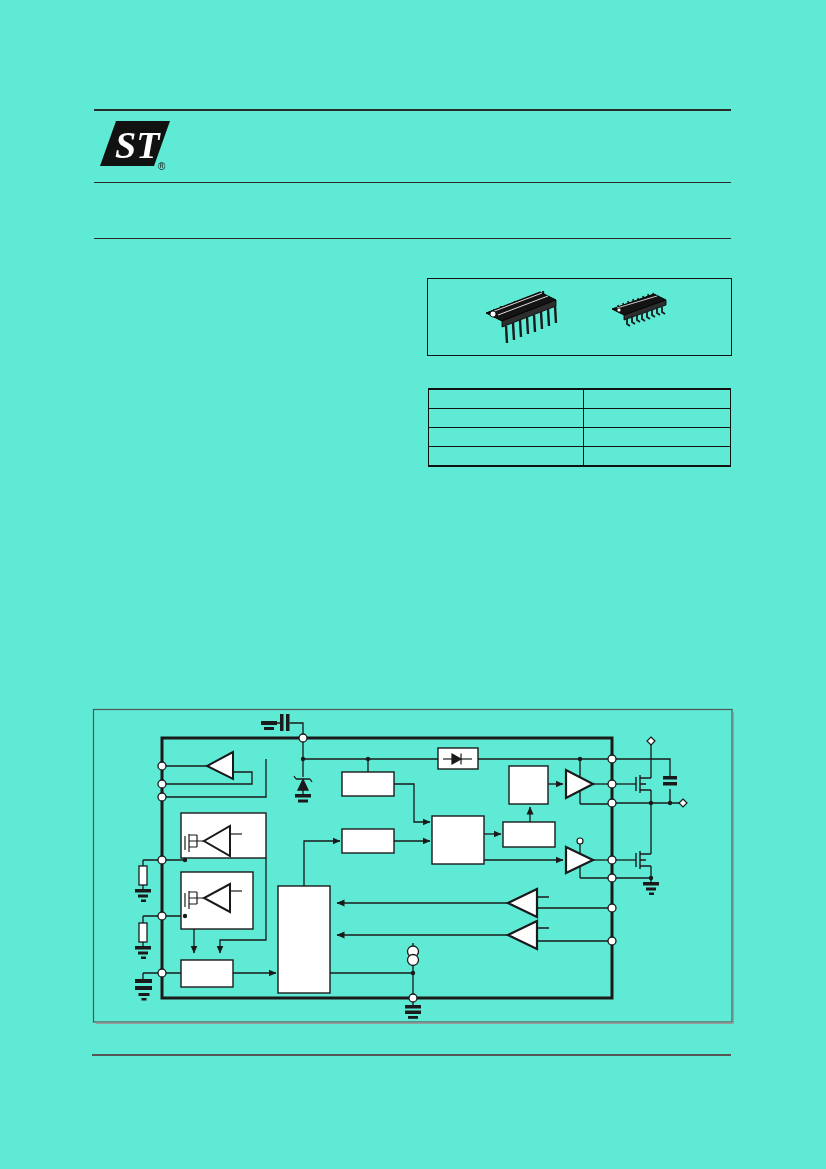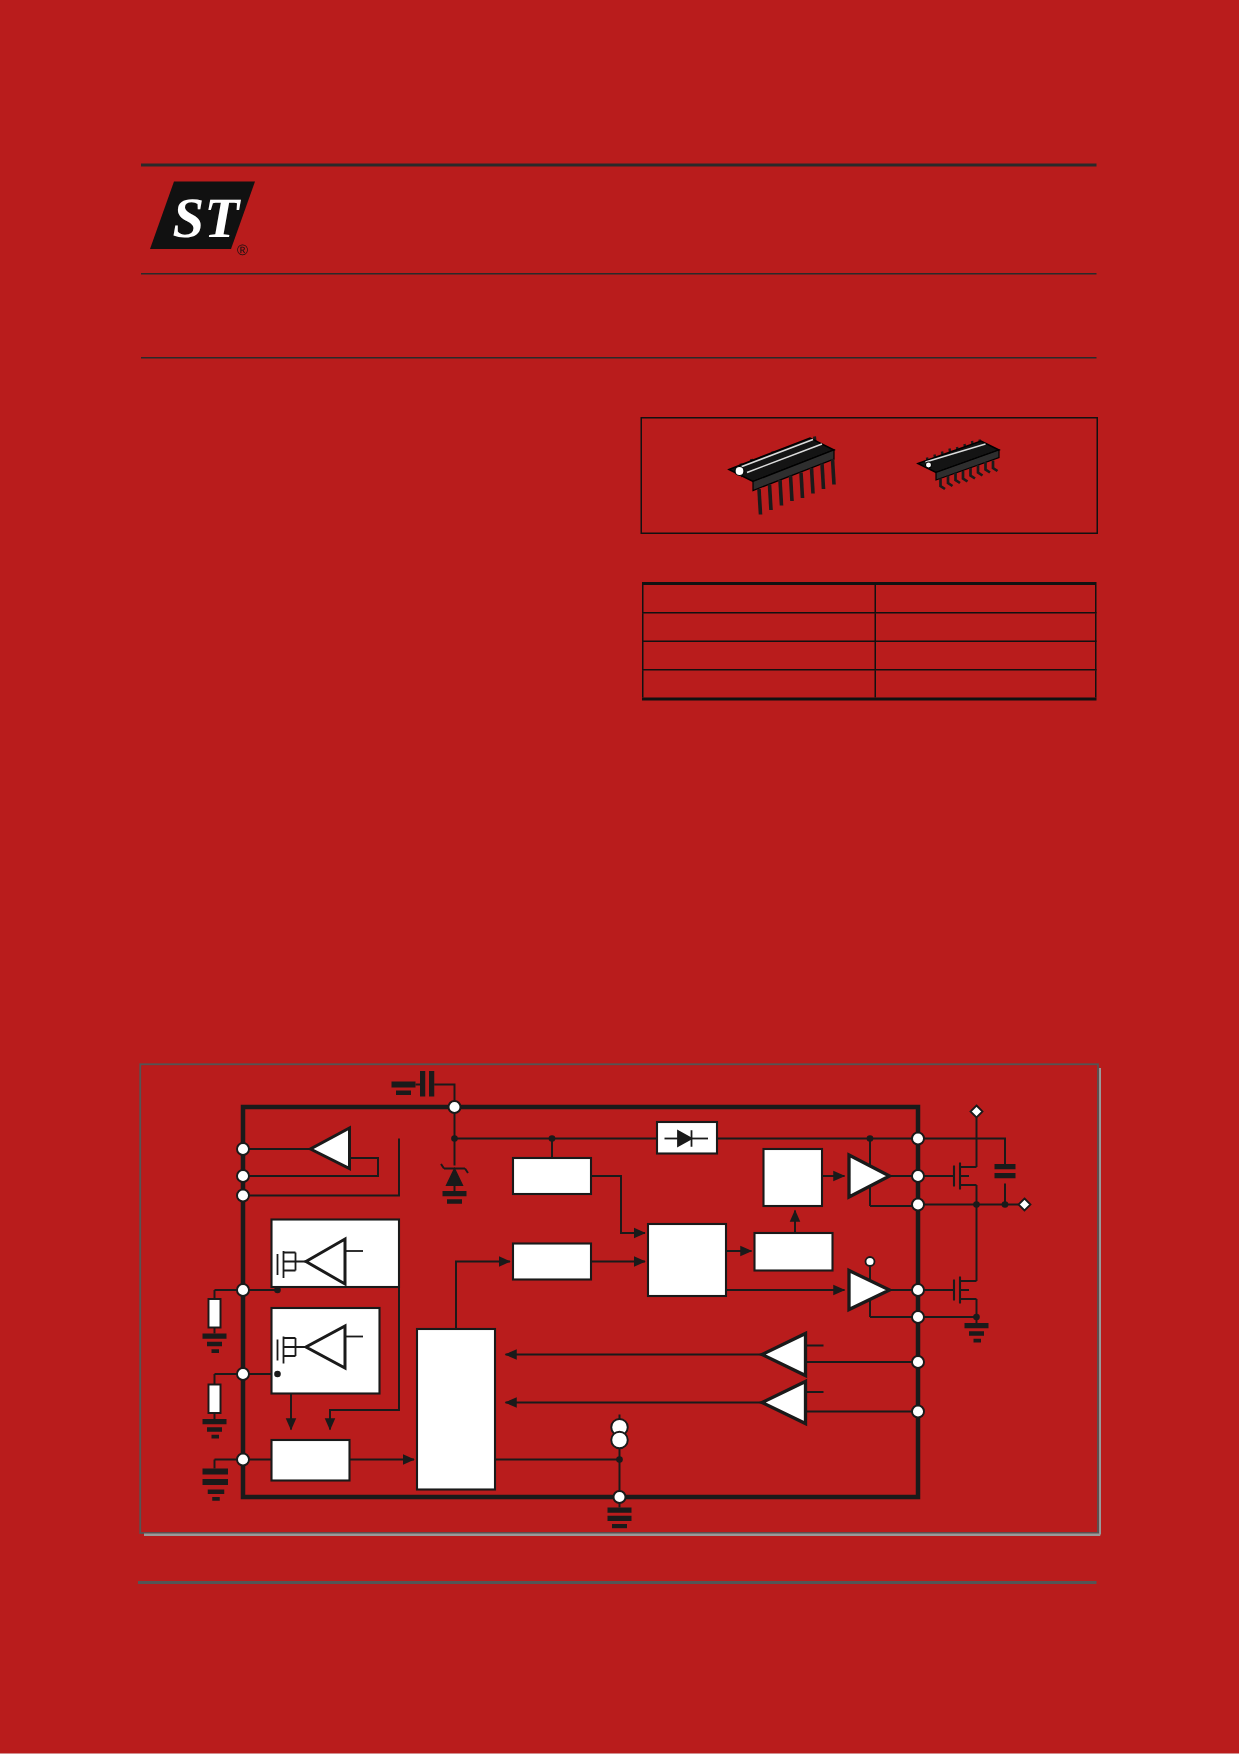--- a/index.html
+++ b/index.html
@@ -1,16 +1,16 @@
 <!DOCTYPE html>
 <html><head>
 <meta charset="utf-8">
 <style>
   html,body{margin:0;padding:0;background:#e8e8e8;}
-  .page{position:relative;width:826px;height:1169px;background:#b91c1c;margin:0 auto;
+  .page{position:relative;width:826px;height:1169px;background:#5eead4;margin:0 auto;
         font-family:"Liberation Sans", sans-serif;overflow:hidden;}
   .abs{position:absolute;}
   .rule{position:absolute;background:#2a2a2a;}
   .pkgbox{position:absolute;left:427px;top:278px;width:303px;height:76px;border:1.4px solid #111;}
   .ordtable{position:absolute;left:428px;top:388px;width:303px;height:77px;border-collapse:collapse;table-layout:fixed;}
   .ordtable td{border:1px solid #111;height:18px;padding:0;}
   .ordtable tr:first-child td{border-top:2px solid #111;}
   .ordtable tr:last-child td{border-bottom:2px solid #111;}
   .ordtable td:first-child{border-left:1.6px solid #111;width:154px;}
   .ordtable td:last-child{border-right:1.6px solid #111;}

